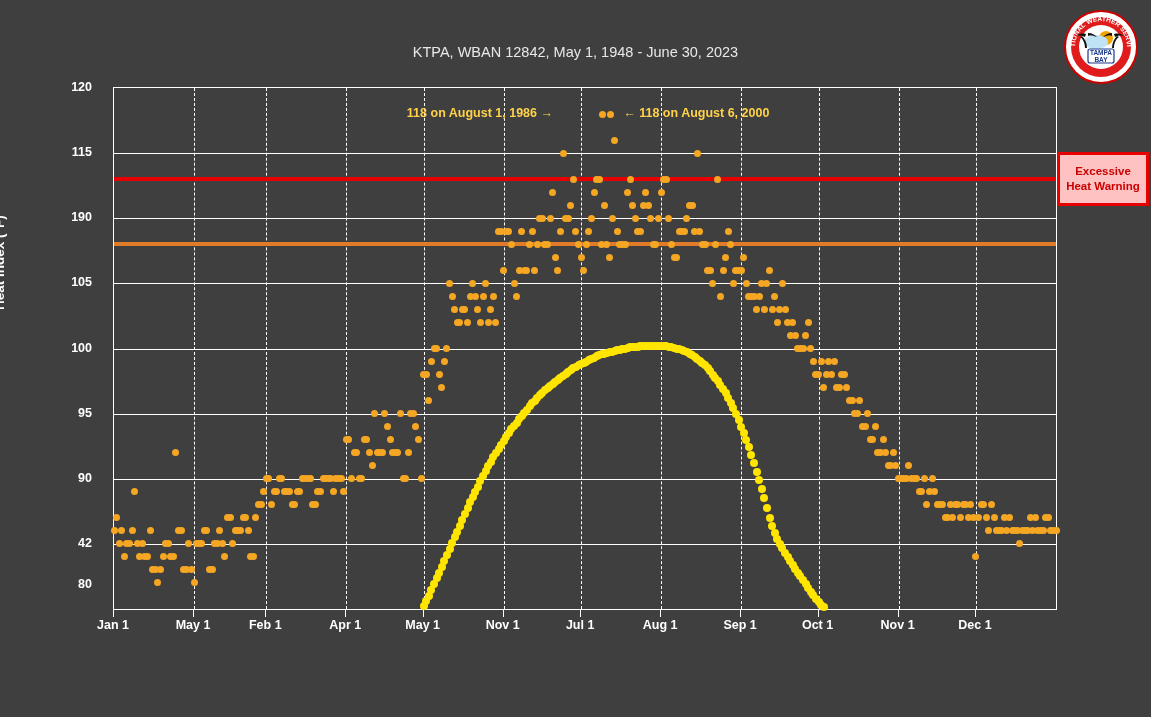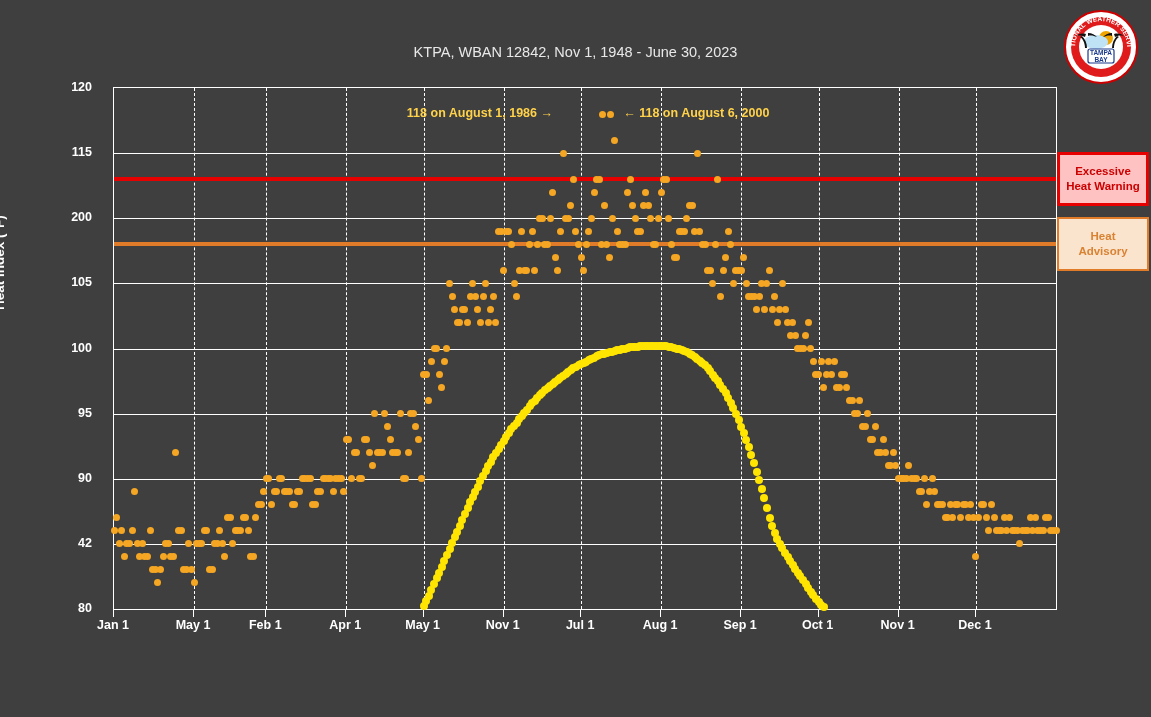--- a/index.html
+++ b/index.html
@@ -232,32 +232,32 @@
       <rect x="26" y="41" width="26" height="14" rx="2" fill="#ffffff" stroke="#1b3a8c" stroke-width="1.2"></rect>
       <text x="39" y="47" font-family="'Liberation Sans',sans-serif" font-size="6.5" font-weight="bold" fill="#1b3a8c" text-anchor="middle">TAMPA</text>
       <text x="39" y="53.5" font-family="'Liberation Sans',sans-serif" font-size="6.5" font-weight="bold" fill="#1b3a8c" text-anchor="middle">BAY</text>
       <path id="arcTop" d="M13 39a26 26 0 0 1 52 0" fill="none"></path>
       <text font-family="'Liberation Sans',sans-serif" font-size="6.6" font-weight="bold" fill="#ffffff">
         <textPath href="#arcTop" startOffset="50%" text-anchor="middle">NATIONAL WEATHER SERVICE</textPath>
       </text>
     </svg>
   </div>
 
-  <div class="header-sub">KTPA, WBAN 12842,  Nov 1, 1948 - June 30, 2023</div>
+  <div class="header-sub">KTPA, WBAN 12842,  May 1, 1948 - June 30, 2023</div>
 
   <div class="ylabel">Heat Index (°F)</div>
 
   <div id="yticks">
-      <div class="ytick" style="top: 608px;">80</div>
+      <div class="ytick" style="top: 584px;">80</div>
       <div class="ytick" style="top: 542.875px;">42</div>
       <div class="ytick" style="top: 477.75px;">90</div>
       <div class="ytick" style="top: 412.625px;">95</div>
       <div class="ytick" style="top: 347.5px;">100</div>
       <div class="ytick" style="top: 282.375px;">105</div>
-      <div class="ytick" style="top: 217.25px;">200</div>
+      <div class="ytick" style="top: 217.25px;">190</div>
       <div class="ytick" style="top: 152.125px;">115</div>
       <div class="ytick" style="top: 87px;">120</div>
     </div>
   <div id="xticks">
       <div class="xtick" style="left: 113px;">Jan 1</div>
       <div class="xtickmark" style="left: 113px;"></div>
       <div class="xtick" style="left: 193.005px;">May 1</div>
       <div class="xtickmark" style="left: 193.005px;"></div>
       <div class="xtick" style="left: 265.268px;">Feb 1</div>
       <div class="xtickmark" style="left: 265.268px;"></div>
@@ -829,21 +829,15 @@
       <div class="dot dot-record" style="left: 488.55px; top: 26.05px;"></div>
       <div class="dot dot-record" style="left: 496.55px; top: 26.05px;"></div>
     </div>
 
   <div class="thresh-box box-warning">
     <div>
       <div>Excessive</div>
       <div>Heat Warning</div>
     </div>
   </div>
-  <div class="thresh-box box-advisory">
-    <div>
-      <div>Heat</div>
-      <div>Advisory</div>
-    </div>
-  </div>
 
 
 </div>
 
 </body></html>

